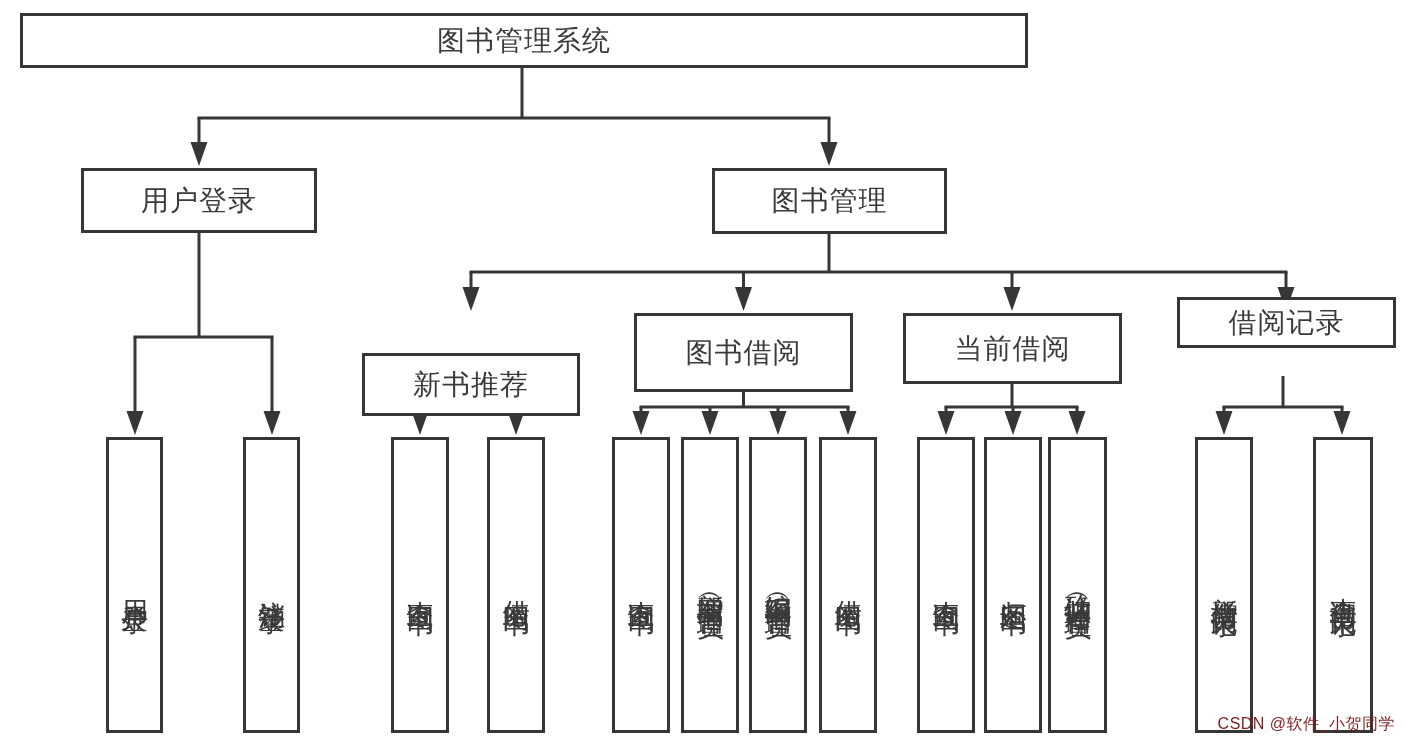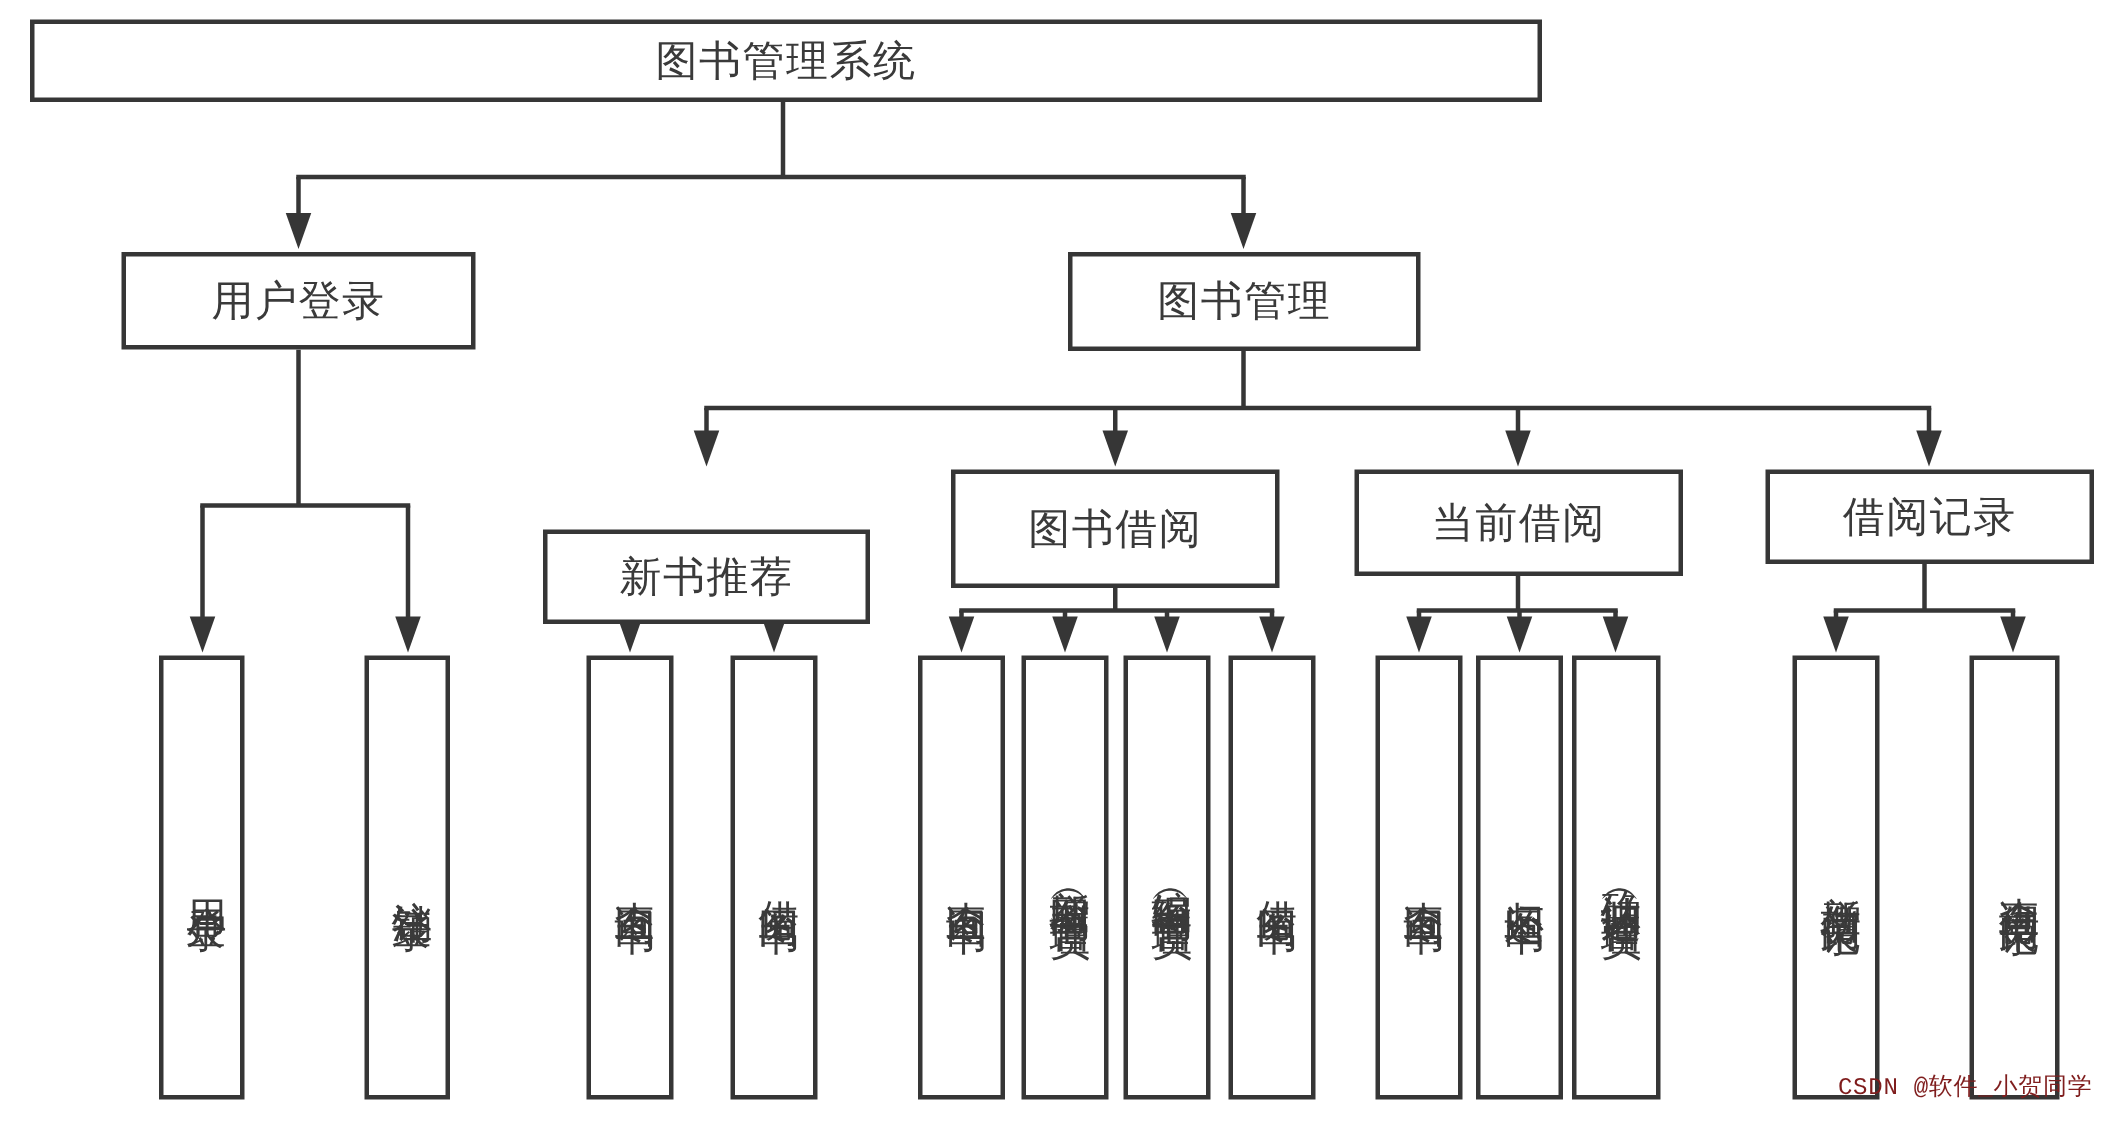--- a/index.html
+++ b/index.html
@@ -1,21 +1,21 @@
 <!DOCTYPE html>
 <html><head>
 <meta charset="utf-8">
 <style>
   html,body { margin:0; padding:0; background:#ffffff; }
   .canvas {
     position:relative;
     width:1405px; height:747px;
     background:#ffffff;
     overflow:hidden;
-    font-family:Liberation Mono, monospace;
+    font-family:Liberation Sans, sans-serif;
   }
   .connectors {
     position:absolute; left:0; top:0; z-index:0;
   }
   .node {
     position:absolute;
     box-sizing:border-box;
     border:3px solid #363636;
     background:#ffffff;
     display:flex; align-items:center; justify-content:center;
@@ -102,21 +102,21 @@
     </svg>
 
   <div class="node h" style="left:20px; top:13px; width:1008px; height:55px;">图书管理系统</div>
 
   <div class="node h" style="left:81px; top:168px; width:236px; height:65px;">用户登录</div>
   <div class="node h" style="left:712px; top:168px; width:235px; height:66px;">图书管理</div>
 
   <div class="node h" style="left:362px; top:313px; width:218px; height:63px;margin-top:40px;">新书推荐</div>
   <div class="node h" style="left:634px; top:313px; width:219px; height:79px;">图书借阅</div>
   <div class="node h" style="left:903px; top:313px; width:219px; height:71px;">当前借阅</div>
-  <div class="node h" style="left:1177px; top:313px; width:219px; height:63px;">借阅记录</div>
+  <div class="node h" style="left:1177px; top:297px; width:219px; height:51px;">借阅记录</div>
 
   <div class="node v" style="left:106px; top:437px; width:57px; height:296px;">
     <span>用户登录</span>
   </div>
   <div class="node v" style="left:243px; top:437px; width:57px; height:296px;">
     <span>注销登录</span>
   </div>
 
   <div class="node v" style="left:391px; top:437px; width:58px; height:296px;">
     <span>查询图书</span>

